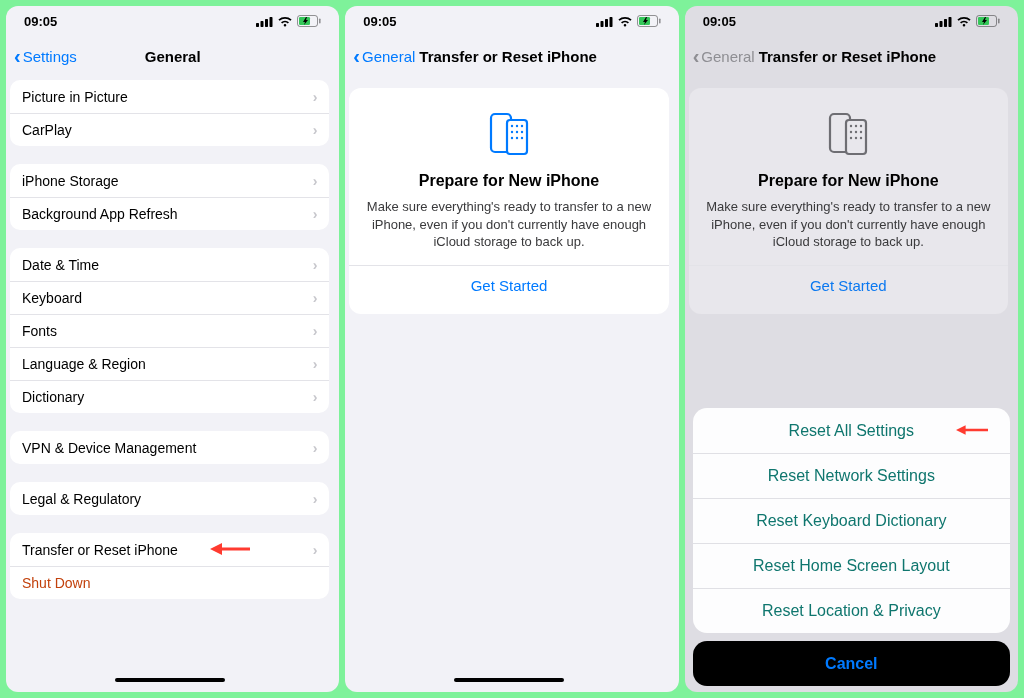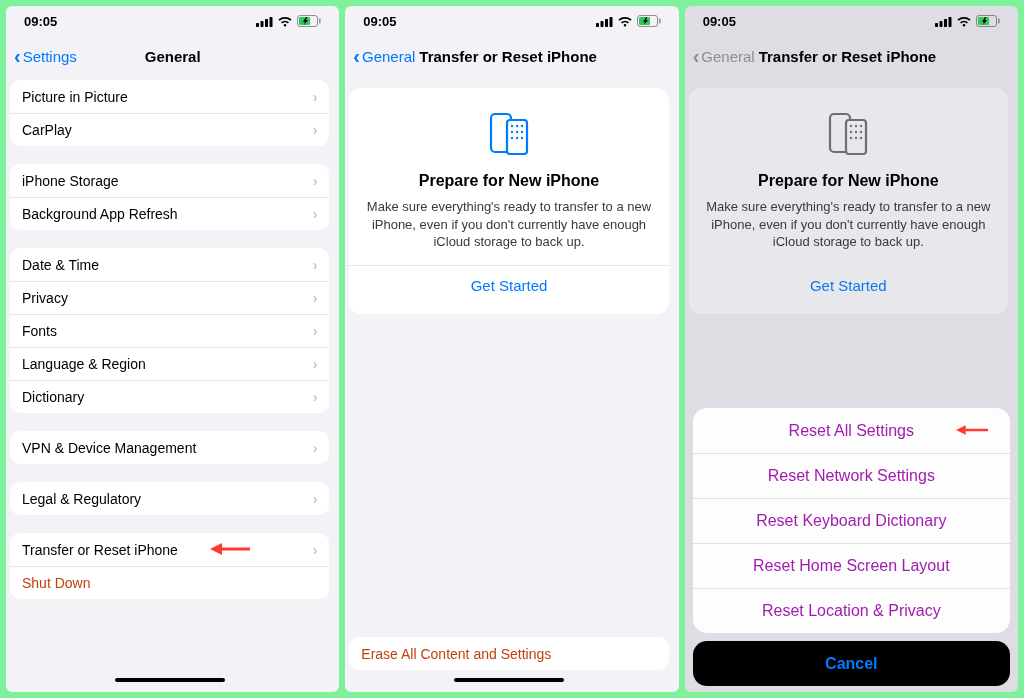--- a/index.html
+++ b/index.html
@@ -10,21 +10,21 @@
     height: 698px;
     display: flex;
     gap: 6px;
     padding: 6px;
     font-size: 14px;
     color: #000;
   }
   .phone {
     flex: 1;
     background: #f2f2f7;
-    border-radius: 6px;
+    border-radius: 12px;
     overflow: hidden;
     display: flex;
     flex-direction: column;
     position: relative;
   }
   .status-bar {
     height: 30px;
     display: flex;
     justify-content: space-between;
     align-items: center;
@@ -122,21 +122,21 @@
   .sheet-group {
     background: rgba(255,255,255,0.94);
     border-radius: 14px;
     overflow: hidden;
   }
   .sheet-row {
     height: 45px;
     display: flex;
     align-items: center;
     justify-content: center;
-    color: #a21caf;
+    color: #0f766e;
     font-size: 16px;
     cursor: pointer;
     position: relative;
   }
   .sheet-row + .sheet-row { border-top: 0.5px solid #e0e0e5; }
   .cancel {
     margin-top: 8px;
     background: #000000;
     border-radius: 14px;
     font-weight: 600;
@@ -203,21 +203,21 @@
           <span class="label">Background App Refresh</span>
           <span class="chev">›</span>
         </div>
     </div>
     <div class="group">
       <div class="row">
           <span class="label">Date &amp; Time</span>
           <span class="chev">›</span>
         </div>
       <div class="row">
-          <span class="label">Privacy</span>
+          <span class="label">Keyboard</span>
           <span class="chev">›</span>
         </div>
       <div class="row">
           <span class="label">Fonts</span>
           <span class="chev">›</span>
         </div>
       <div class="row">
           <span class="label">Language &amp; Region</span>
           <span class="chev">›</span>
         </div>
@@ -301,23 +301,20 @@
             <circle cx="41" cy="32" r="1.2" fill="#007aff"></circle>
           </svg>
       </div>
       <div class="card-title">Prepare for New iPhone</div>
       <div class="card-desc">Make sure everything's ready to transfer to a new iPhone, even if you don't currently have enough iCloud storage to back up.</div>
       <div class="card-sep"></div>
       <div class="card-btn">Get Started</div>
     </div>
     <div style="flex:1"></div>
     <div class="group" style="margin-bottom:4px;">
-      <div class="row link">
-          <span class="label">Erase All Content and Settings</span>
-        </div>
     </div>
     <div class="home-ind"></div>
   </div>
 </div>
 
 <div class="phone phone3-bg" style="background:#dedde3;">
   <div class="status-bar">
     <span>09:05</span>
     <span class="status-right">
       <svg width="17" height="11" viewBox="0 0 17 11">

